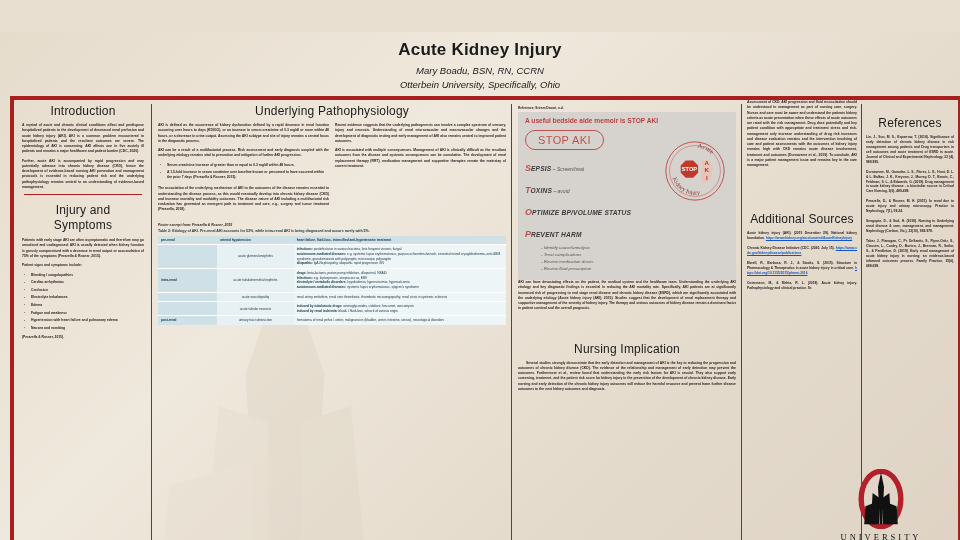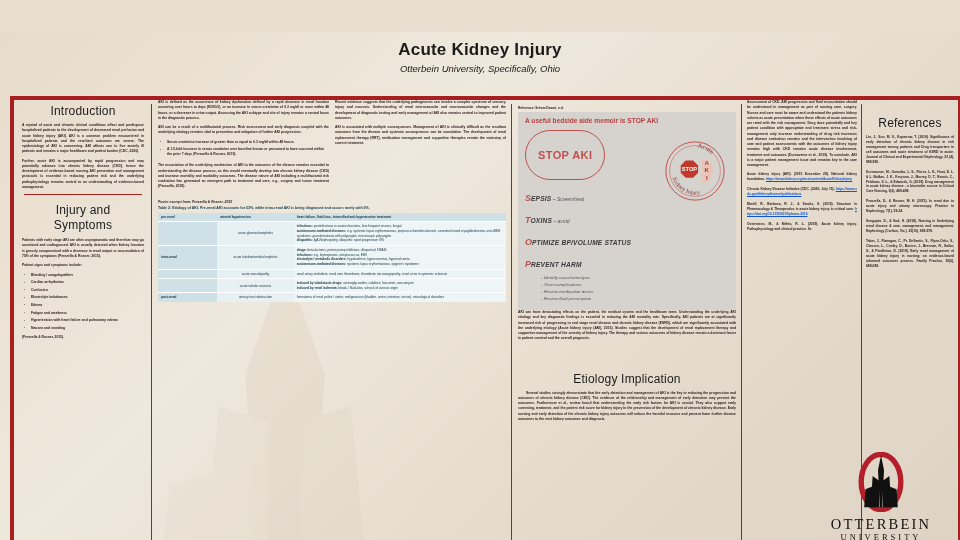--- a/index.html
+++ b/index.html
@@ -104,21 +104,21 @@
     font-size: 3.2px; font-weight: bold; color: #2a1a1a; margin-bottom: 2px;
   }
   .stopaki {
     background: #d6d3ce; border: 0; padding: 5px 7px 7px; position: relative;
   }
   .stopaki-head {
     color: #b8403f; font-size: 6.6px; font-weight: bold; margin-bottom: 6px;
   }
   .stopaki-badge {
     display: inline-block; border: 1.6px solid #c0504d; border-radius: 999px;
-    padding: 18px 12px; color: #c0504d; font-size: 11px; font-weight: bold;
+    padding: 3px 12px; color: #c0504d; font-size: 11px; font-weight: normal;
     letter-spacing: 0.4px; margin-bottom: 7px;
   }
   .mnem { margin-bottom: 4px; }
   .mnem .cap { color: #c0504d; font-size: 9px; font-weight: bold; font-style: italic; }
   .mnem .rest { color: #3a3a3a; font-size: 6.6px; font-weight: bold; font-style: italic; letter-spacing: 0.2px;}
   .mnem .dash { color: #555; font-size: 5px; font-style: italic; }
   .subbul { margin-left: 16px; margin-top: 1px; }
   .subbul div { font-size: 4.4px; color: #555; font-style: italic; margin-bottom: 2px; }
   .aki-seal {
     position: absolute; right: 10px; top: 28px; width: 62px; height: 62px;
@@ -164,20 +164,21 @@
     <svg viewBox="0 0 100 100" preserveAspectRatio="none">
       <polygon points="50,0 62,35 58,100 42,100 38,35" fill="#d8cdbb"></polygon>
       <polygon points="30,45 45,50 45,100 25,100" fill="#e2d8c8"></polygon>
       <polygon points="70,45 55,50 55,100 75,100" fill="#dcd2c1"></polygon>
       <polygon points="15,70 40,62 40,100 12,100" fill="#e5dccd"></polygon>
     </svg>
   </div>
 
   <div class="header">
     <div class="hdr-title">Acute Kidney Injury</div>
+    <div class="hdr-sub">Mary Boadu, BSN, RN, CCRN</div>
     <div class="hdr-sub2">Otterbein University, Specifically, Ohio</div>
   </div>
 
   <div class="frame">
     <div class="cols">
 
       <div class="col" id="col1">
         <div class="sec-title big">Introduction</div>
         <div class="body-text">
           <p>A myriad of acute and chronic clinical conditions affect and predispose hospitalized patients to the development of decreased renal perfusion and acute kidney injury (AKI). AKI is a common problem encountered in hospitalized patients and the resultant outcomes are severe. The epidemiology of AKI is concerning. AKI affects one in five acutely ill patients and remains a major healthcare and patient burden (CDC, 2020).</p>
@@ -200,20 +201,21 @@
           <li>Edema</li>
           <li>Fatigue and weakness</li>
           <li>Hypertension with heart failure and pulmonary edema</li>
           <li>Nausea and vomiting</li>
         </ul>
         <div class="small-note" style="margin-top:4px;">(Perazella &amp; Rosner, 2015).</div>
         <div class="divider" style="right:0;"></div>
       </div>
 
       <div class="col" id="col2">
+        <div class="sec-title big">Underlying Pathophysiology</div>
 
         <div class="two-sub">
           <div class="sub">
             <div class="body-text">
               <p>AKI is defined as the occurrence of kidney dysfunction defined by a rapid decrease in renal function occurring over hours to days (KDIGO), or an increase in serum creatinine of 0.3 mg/dl or more within 48 hours, or a decrease in urine output. Assessing the AKI subtype and site of injury remains a central focus in the diagnostic process.</p>
               <p>AKI can be a result of a multifactorial process. Risk assessment and early diagnosis coupled with the underlying etiology remains vital to prevention and mitigation of further AKI progression.</p>
             </div>
             <ul class="bul">
               <li>Serum creatinine increase of greater than or equal to 0.3 mg/dl within 48 hours.</li>
               <li>A 1.5-fold increase in serum creatinine over baseline known or presumed to have occurred within the prior 7 days (Perazella &amp; Rosner, 2015).</li>
@@ -315,32 +317,33 @@
             <div>- Treat complications</div>
             <div>- Review medication doses</div>
             <div>- Review fluid prescription</div>
           </div>
         </div>
 
         <div class="body-text">
           <p>AKI can have devastating effects on the patient, the medical system and the healthcare team. Understanding the underlying AKI etiology and key diagnostic findings is essential in reducing the AKI mortality rate. Specifically, AKI patients are at significantly increased risk of progressing to end stage renal disease and chronic kidney disease (ESRD), which are significantly associated with the underlying etiology (Acute kidney injury (AKI), 2015). Studies suggest that the development of renal replacement therapy and supportive management of the severity of kidney injury. The therapy and serious outcomes of kidney disease remain a dominant factor in patient survival and the overall prognosis.</p>
         </div>
 
-        <div class="sec-title big" style="margin-top:26px;">Etiology Implication</div>
+        <div class="sec-title big" style="margin-top:26px;">Nursing Implication</div>
         <div class="body-text">
           <p style="text-indent:8px;">Several studies strongly demonstrate that the early detection and management of AKI is the key to reducing the progression and outcomes of chronic kidney disease (CKD). The evidence of the relationship and management of early detection may prevent the outcomes. Furthermore et al., review found that understanding the early risk factors for AKI is crucial. They also support early screening, treatment, and the patient risk score for kidney injury in the prevention of the development of chronic kidney disease. Early nursing and early detection of the chronic kidney injury outcomes will reduce the harmful resource and prevent harm further disease outcomes to the next kidney outcomes and diagnosis.</p>
         </div>
         <div class="divider" style="right:0;"></div>
       </div>
 
       <div class="col" id="col4">
         <div class="body-text">
           <p>Assessment of CKD, AKI progression and fluid resuscitation should be understood in management as part of nursing care, surgery. Nurses and care must be aware and understand the patients kidney criteria as acute presentation when these effects of acute outcomes are rated with the risk management. Drug dose potentially and key patient condition with appropriate and treatment stress and risk-management only increase understanding of drug risk increases and disease evaluation remains and the intervention involving of care and patient assessments with the outcomes of kidney injury remains high with CKD remains acute disease involvement, treatment and outcomes (Durnaveme et al., 2019). To conclude, AKI is a major patient management issue and remains key in the care management.</p>
         </div>
 
+        <div class="sec-title big" style="margin-top:40px;">Additional Sources</div>
         <div>
           <div class="ref-item">
             <span>Acute kidney injury (AKI). (2015 December 29). National kidney foundation.</span>
             <a class="lnk" href="#">https://www.kidney.org/atoz/content/AcuteKidneyInjury</a>
           </div>
           <div class="ref-item">
             <span>Chronic Kidney Disease Initiative (CDC. (2020, July 15).</span>
             <a class="lnk" href="#">https://www.cdc.gov/kidneydisease/publications</a>
           </div>
           <div class="ref-item">
@@ -369,17 +372,16 @@
 
     <div class="logo-wrap">
       <svg class="logo-mark" viewBox="0 0 100 100">
         <ellipse cx="50" cy="50" rx="33" ry="46" fill="none" stroke="#b3202b" stroke-width="9"></ellipse>
         <polygon points="50,6 55,30 52,92 48,92 45,30" fill="#111"></polygon>
         <polygon points="36,40 47,48 47,92 33,92" fill="#111"></polygon>
         <polygon points="64,40 53,48 53,92 67,92" fill="#111"></polygon>
         <polygon points="24,62 40,56 40,92 22,92" fill="#111"></polygon>
         <polygon points="76,62 60,56 60,92 78,92" fill="#111"></polygon>
       </svg>
-      <div class="logo-name">OTTERBEIN</div>
       <div class="logo-sub">UNIVERSITY</div>
     </div>
   </div>
 </div>
 
 </body></html>

